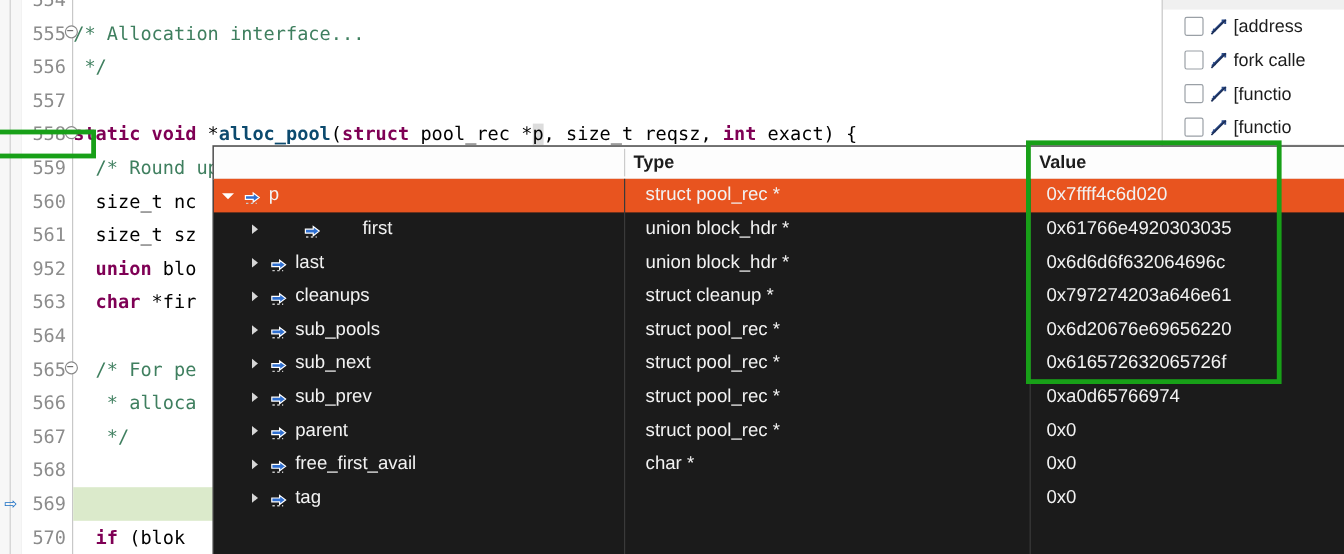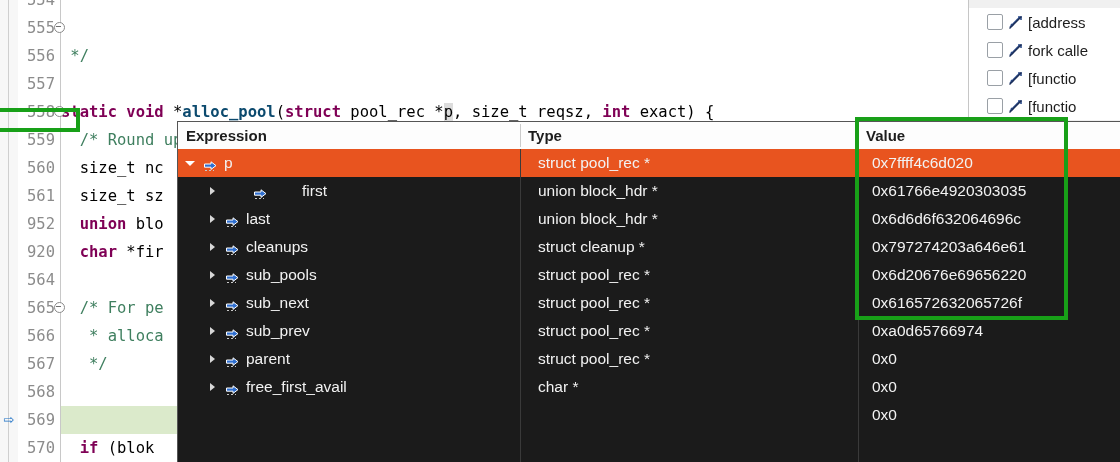--- a/index.html
+++ b/index.html
@@ -136,20 +136,21 @@
 </head>
 <body>
 
 <div id="root">
 
   <div class="editor">
     <div class="marker-col"></div>
     <div class="gutter"></div>
     <div class="code-area" id="code-area">
         <div class="line" style="top: -14px;"></div>
+        <div class="line" style="top: 14px;"><span class="t-cmt">/* Allocation interface...</span></div>
         <div class="line" style="top: 42px;"><span class="t-cmt"> */</span></div>
         <div class="line" style="top: 70px;"></div>
         <div class="line" style="top: 98px;"><span class="t-kw">static</span><span class="t-plain"> </span><span class="t-kw">void</span><span class="t-plain"> *</span><span class="t-fn">alloc_pool</span><span class="t-plain">(</span><span class="t-kw">struct</span><span class="t-plain"> pool_rec *</span><span class="t-plain sel-tok">p</span><span class="t-plain">, size_t reqsz, </span><span class="t-kw">int</span><span class="t-plain"> exact) {</span></div>
         <div class="line" style="top: 126px;"><span class="t-cmt">  /* Round up requested size to an even number of aligned units */</span></div>
         <div class="line" style="top: 154px;"><span class="t-plain">  size_t nc</span></div>
         <div class="line" style="top: 182px;"><span class="t-plain">  size_t sz</span></div>
         <div class="line" style="top: 210px;"><span class="t-kw">  union</span><span class="t-plain"> blo</span></div>
         <div class="line" style="top: 238px;"><span class="t-kw">  char</span><span class="t-plain"> *fir</span></div>
         <div class="line" style="top: 266px;"></div>
         <div class="line" style="top: 294px;"><span class="t-cmt">  /* For pe</span></div>
@@ -163,21 +164,21 @@
       <div class="ln" style="top: 14px;">555</div>
       <div class="fold" style="top: 14px;"><i></i></div>
       <div class="ln" style="top: 42px;">556</div>
       <div class="ln" style="top: 70px;">557</div>
       <div class="ln" style="top: 98px;">558</div>
       <div class="fold" style="top: 98px;"><i></i></div>
       <div class="ln" style="top: 126px;">559</div>
       <div class="ln" style="top: 154px;">560</div>
       <div class="ln" style="top: 182px;">561</div>
       <div class="ln" style="top: 210px;">952</div>
-      <div class="ln" style="top: 238px;">920</div>
+      <div class="ln" style="top: 238px;">563</div>
       <div class="ln" style="top: 266px;">564</div>
       <div class="ln" style="top: 294px;">565</div>
       <div class="fold" style="top: 294px;"><i></i></div>
       <div class="ln" style="top: 322px;">566</div>
       <div class="ln" style="top: 350px;">567</div>
       <div class="ln" style="top: 378px;">568</div>
       <div class="hl-line" style="top: 406px;"></div>
       <div class="cur-arrow" style="top: 406px;">⇨</div>
       <div class="ln" style="top: 406px;">569</div>
       <div class="ln" style="top: 434px;">570</div>
@@ -233,21 +234,20 @@
               <path d="M2.5 14.5 L14.5 2.5" stroke="#1c2f58" stroke-width="1.4"></path>
             </svg>
           </span>
           <span class="rp-label">[functio</span>
         </div>
       </div>
   </div>
 
   <div class="popup">
     <div class="popup-head" id="popup-head">
-        <div class="ph-cell" style="left: 0px; width: 342px;">Expression</div>
         <div class="ph-cell" style="left: 342px; width: 338px;">Type</div>
         <div class="ph-div" style="left: 342px;"></div>
         <div class="ph-cell" style="left: 680px; width: 262px;">Value</div>
         <div class="ph-div" style="left: 680px;"></div>
       </div>
     <div id="popup-body">
         <div class="prow sel" style="top: 27px;">
           <div class="pcell expr" style="left: 6px; width: 336px;">
             <span class="tw tw-down"></span>
             <span class="ptr-icon"><svg width="15" height="15" viewBox="0 0 15 15">
@@ -349,20 +349,28 @@
             <span class="ptr-icon"><svg width="15" height="15" viewBox="0 0 15 15">
                 <path d="M1.5 4 L8 4 L8 1.8 L13 5.6 L8 9.4 L8 7.2 L1.5 7.2 Z" fill="#2f6fd0" stroke="#ffffff" stroke-width="1"></path>
                 <path d="M2 10.5 L11 10.5" stroke="#c8c8c8" stroke-width="1.2" stroke-dasharray="2 2"></path>
               </svg></span>
             <span>free_first_avail</span>
           </div>
           <div class="pcell" style="left: 360px; width: 320px;">char *</div>
           <div class="pcell" style="left: 694px; width: 248px;">0x0</div>
         </div>
         <div class="prow" style="top: 279px;">
+          <div class="pcell expr" style="left: 28px; width: 314px;">
+            <span class="tw tw-right"></span>
+            <span class="ptr-icon"><svg width="15" height="15" viewBox="0 0 15 15">
+                <path d="M1.5 4 L8 4 L8 1.8 L13 5.6 L8 9.4 L8 7.2 L1.5 7.2 Z" fill="#2f6fd0" stroke="#ffffff" stroke-width="1"></path>
+                <path d="M2 10.5 L11 10.5" stroke="#c8c8c8" stroke-width="1.2" stroke-dasharray="2 2"></path>
+              </svg></span>
+            <span>tag</span>
+          </div>
           <div class="pcell" style="left: 694px; width: 248px;">0x0</div>
         </div>
         <div class="col-div" style="left: 342px; top: 27px; height: 313px;"></div>
         <div class="col-div" style="left: 680px; top: 27px; height: 313px;"></div>
       </div>
   </div>
 
   <div class="green-box" id="gb-value"></div>
   <div class="green-box" id="gb-corner"></div>
 </div>

